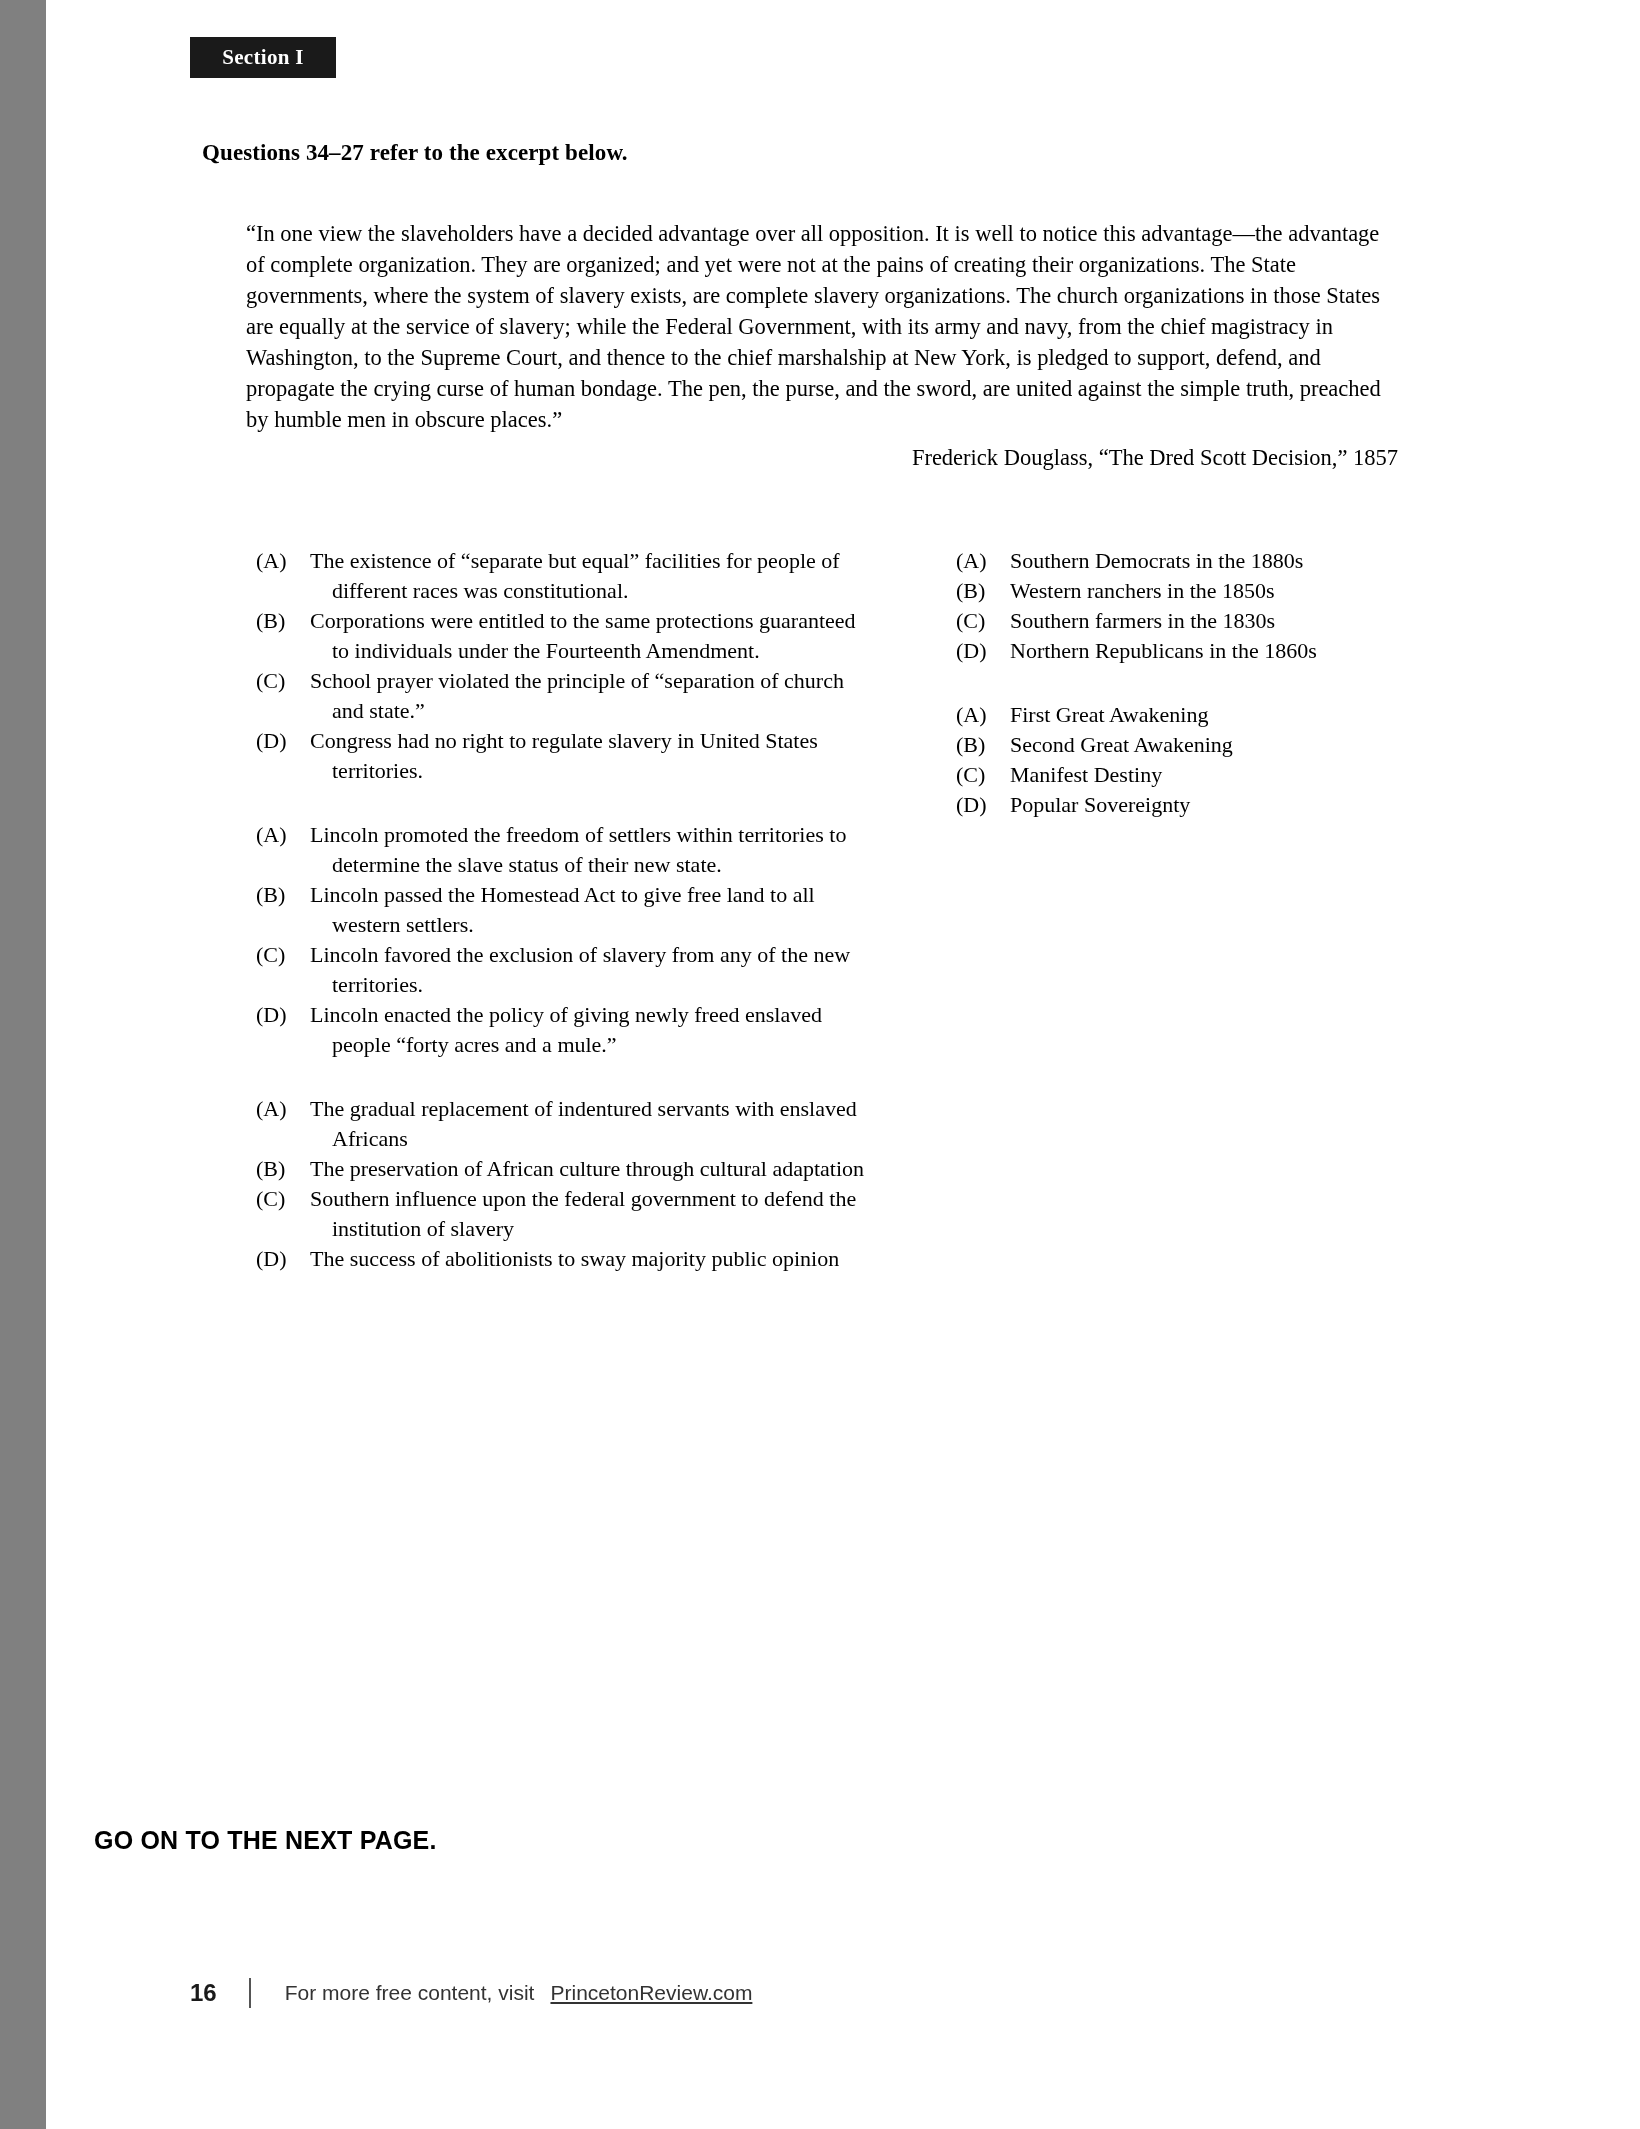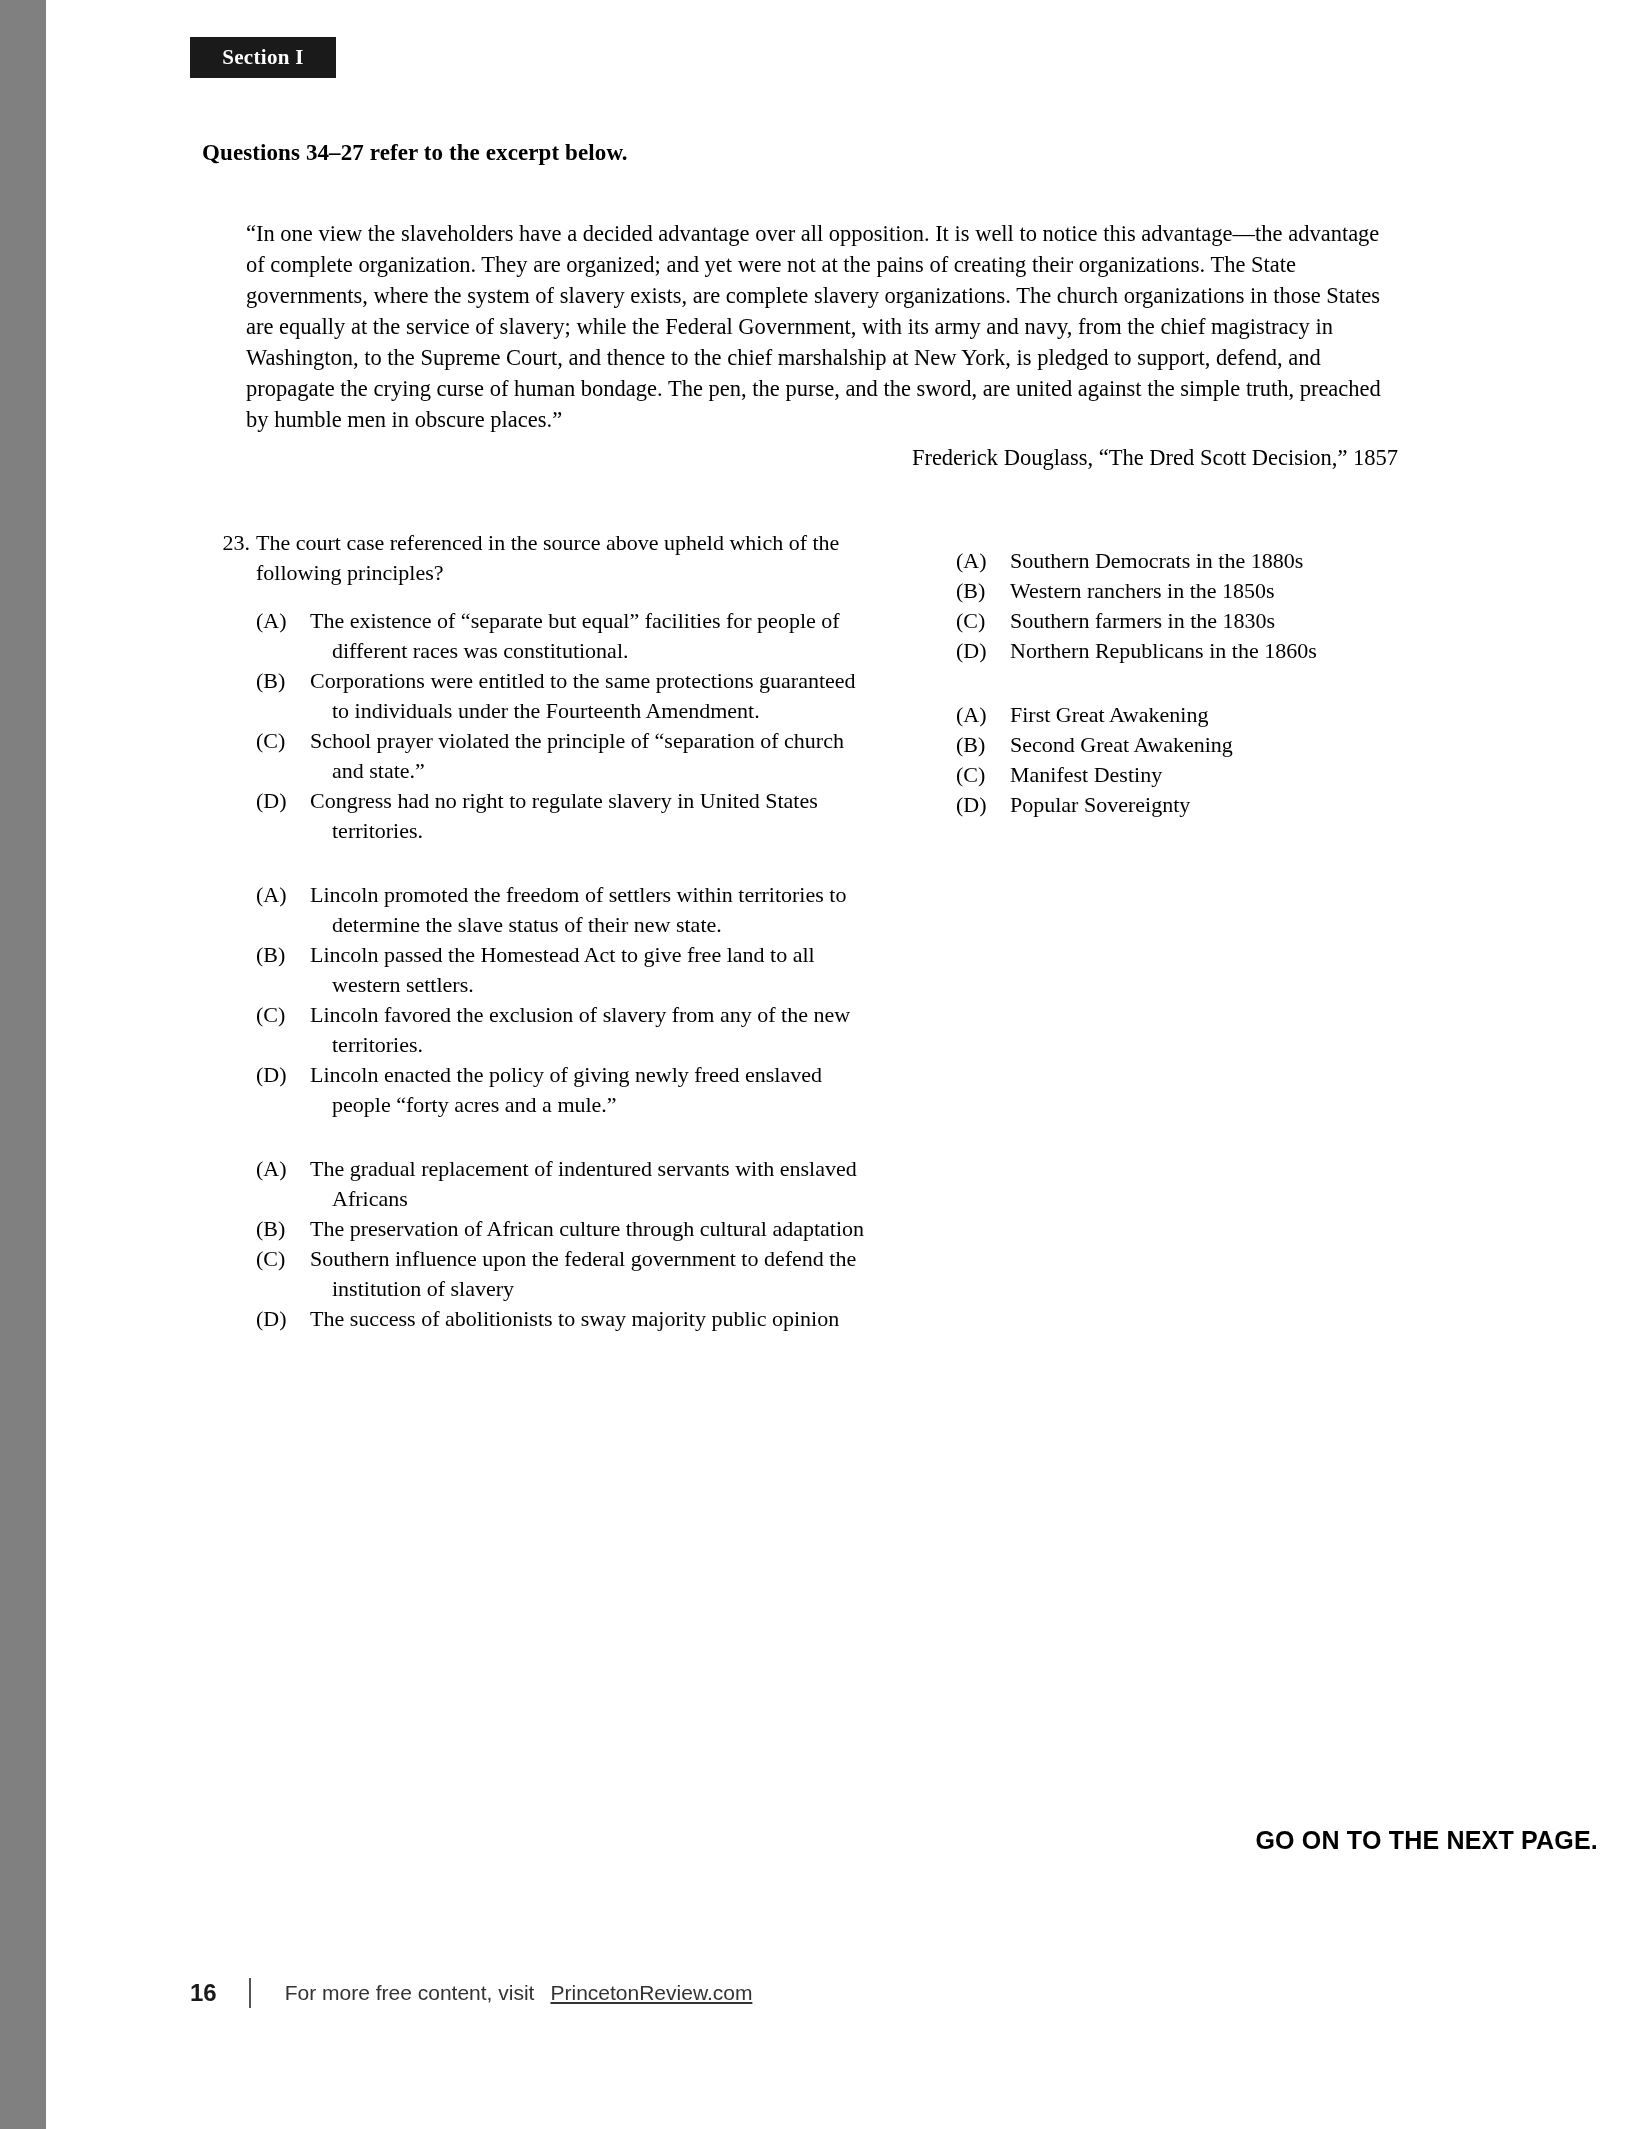--- a/index.html
+++ b/index.html
@@ -152,21 +152,20 @@
     padding-left: 22px;
     text-indent: -22px;
   }
 
   
   #go-on {
     position: absolute;
     left: 0;
     top: 1826px;
     width: 1504px;
-    text-align: right;
     font-family: "Liberation Sans", "DejaVu Sans", sans-serif;
     font-size: 25px;
     font-weight: bold;
     letter-spacing: 0.2px;
   }
 
   
   #footer {
     position: absolute;
     left: 96px;
@@ -211,24 +210,20 @@
 
   <div id="excerpt-block">
     <p>“In one view the slaveholders have a decided advantage over all opposition. It is well to notice this advantage—the advantage of complete organization. They are organized; and yet were not at the pains of creating their organizations. The State governments, where the system of slavery exists, are complete slavery organizations. The church organizations in those States are equally at the service of slavery; while the Federal Government, with its army and navy, from the chief magistracy in Washington, to the Supreme Court, and thence to the chief marshalship at New York, is pledged to support, defend, and propagate the crying curse of human bondage. The pen, the purse, and the sword, are united against the simple truth, preached by humble men in obscure places.”</p>
   </div>
 
   <div id="excerpt-source">Frederick Douglass, “The Dred Scott Decision,” 1857</div>
 
   <div id="columns">
     <div class="column" id="column-left">
         <div class="question">
-          <div class="q-stem">
-            <span class="q-num">23.</span>
-            <span class="q-stem-text">The court case referenced in the source above upheld which of the following principles?</span>
-          </div>
           <div class="choices">
             <div class="choice hang">
               <span class="choice-label">(A)</span>
               <span class="choice-text">The existence of “separate but equal” facilities for people of different races was constitutional.</span>
             </div>
             <div class="choice hang">
               <span class="choice-label">(B)</span>
               <span class="choice-text">Corporations were entitled to the same protections guaranteed to individuals under the Fourteenth Amendment.</span>
             </div>
             <div class="choice hang">

